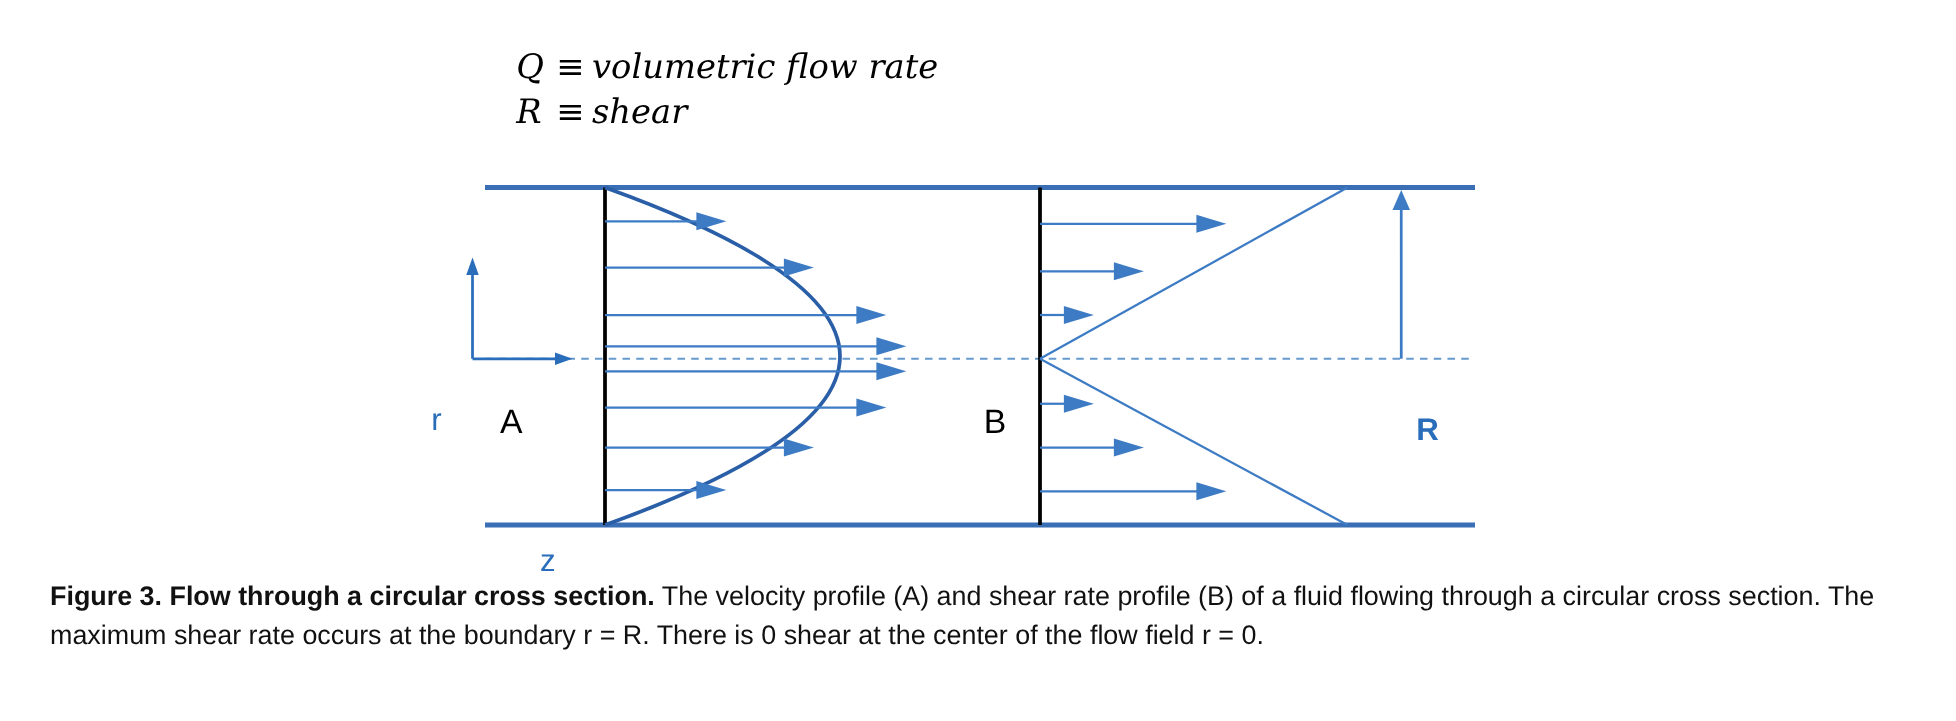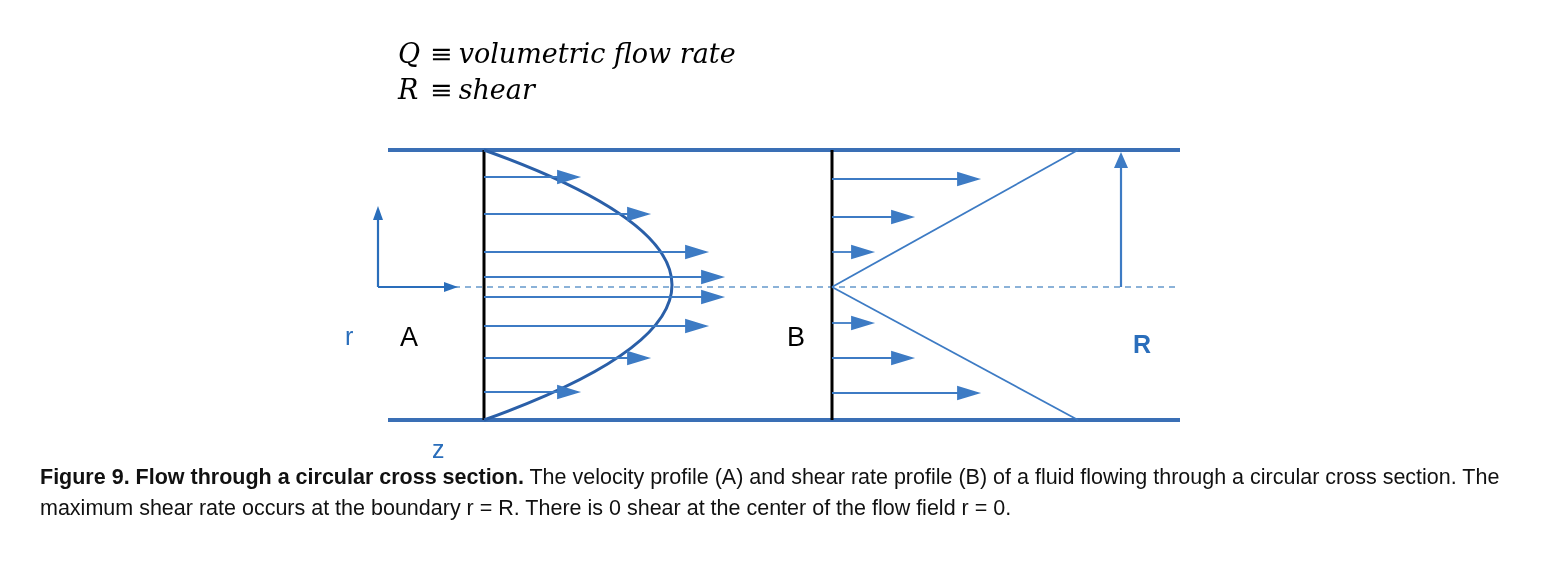--- a/index.html
+++ b/index.html
@@ -17,21 +17,21 @@
   }
   #root {
     position: relative;
     width: 1565px;
     height: 577px;
   }
 
   
   .legend {
     position: absolute;
-    left: 398px;
+    left: 413px;
     top: 36px;
     font-family: "DejaVu Serif", serif;
     font-style: italic;
     font-size: 27px;
     color: #000000;
     line-height: 1.35;
     white-space: nowrap;
   }
   .legend .sym {
     font-style: italic;
@@ -220,16 +220,16 @@
 
     
     <div class="lbl lbl-A">A</div>
     <div class="lbl lbl-B">B</div>
     <div class="lbl lbl-r">r</div>
     <div class="lbl lbl-z">z</div>
     <div class="lbl lbl-R">R</div>
   </div>
 
   <div class="caption">
-    <b>Figure 9. Flow through a circular cross section.</b><span> The velocity profile (A) and shear rate profile (B) of a fluid flowing through a circular cross section. The maximum shear rate occurs at the boundary r = R. There is 0 shear at the center of the flow field r = 0.</span>
+    <b>Figure 3. Flow through a circular cross section.</b><span> The velocity profile (A) and shear rate profile (B) of a fluid flowing through a circular cross section. The maximum shear rate occurs at the boundary r = R. There is 0 shear at the center of the flow field r = 0.</span>
   </div>
 
 </div>
 
 </body></html>

